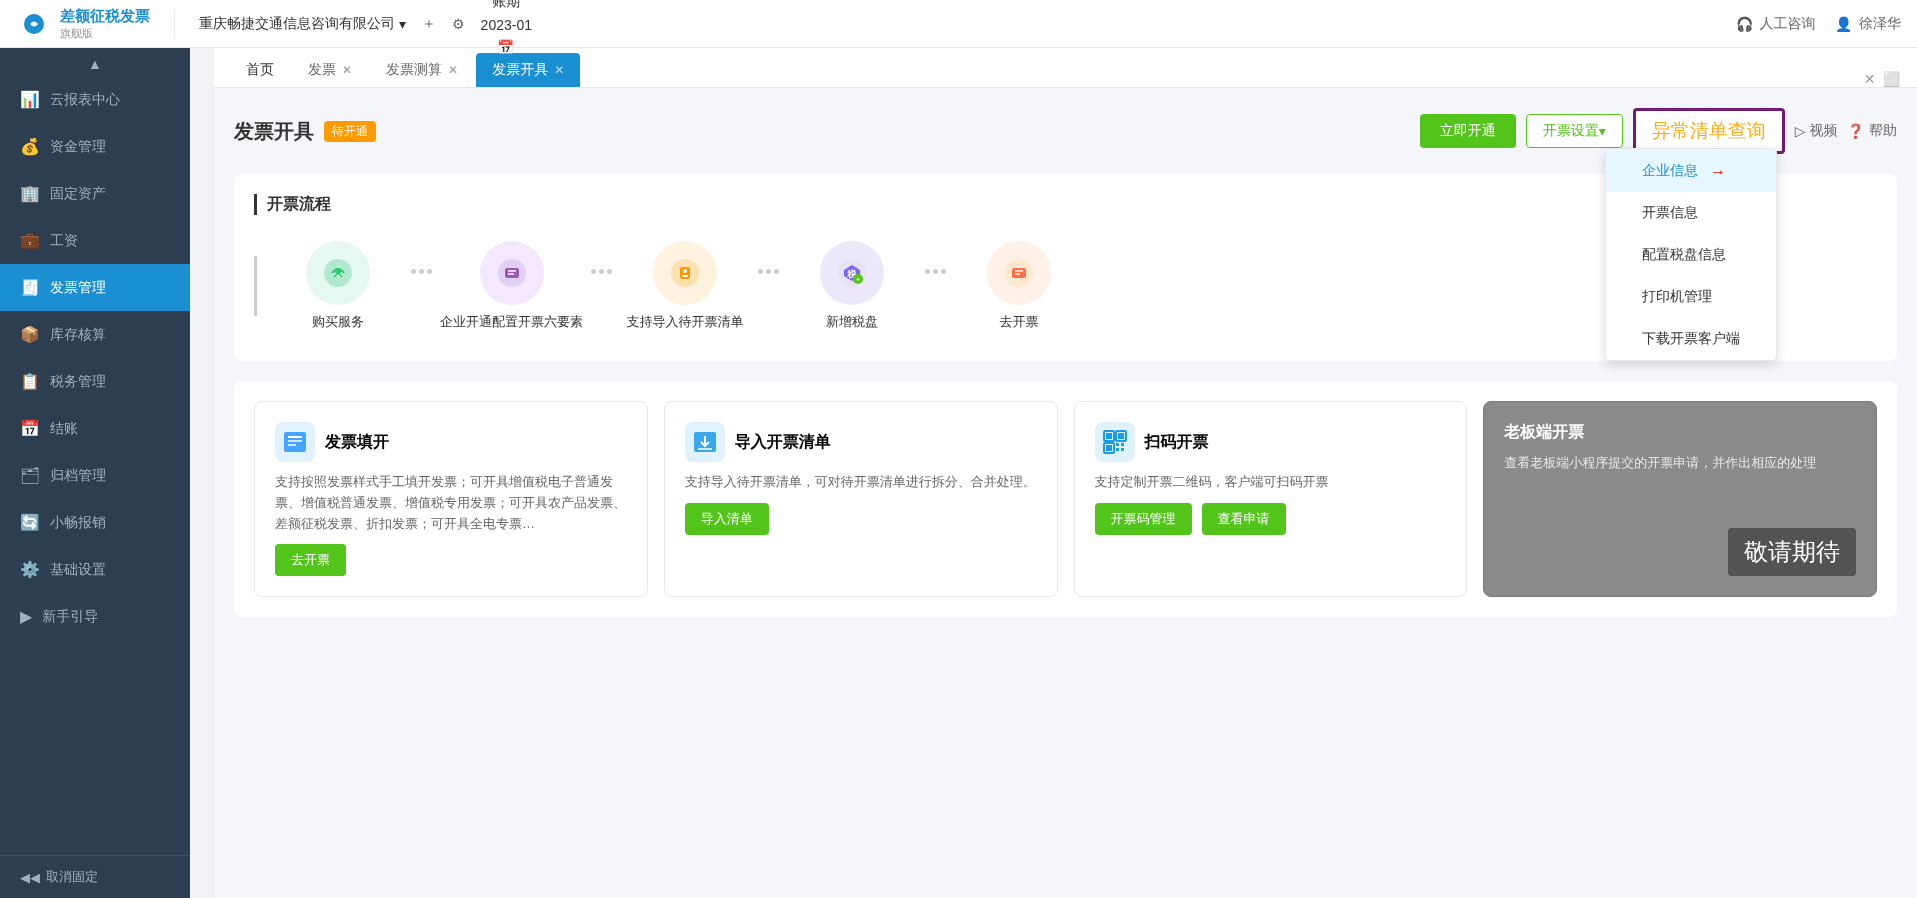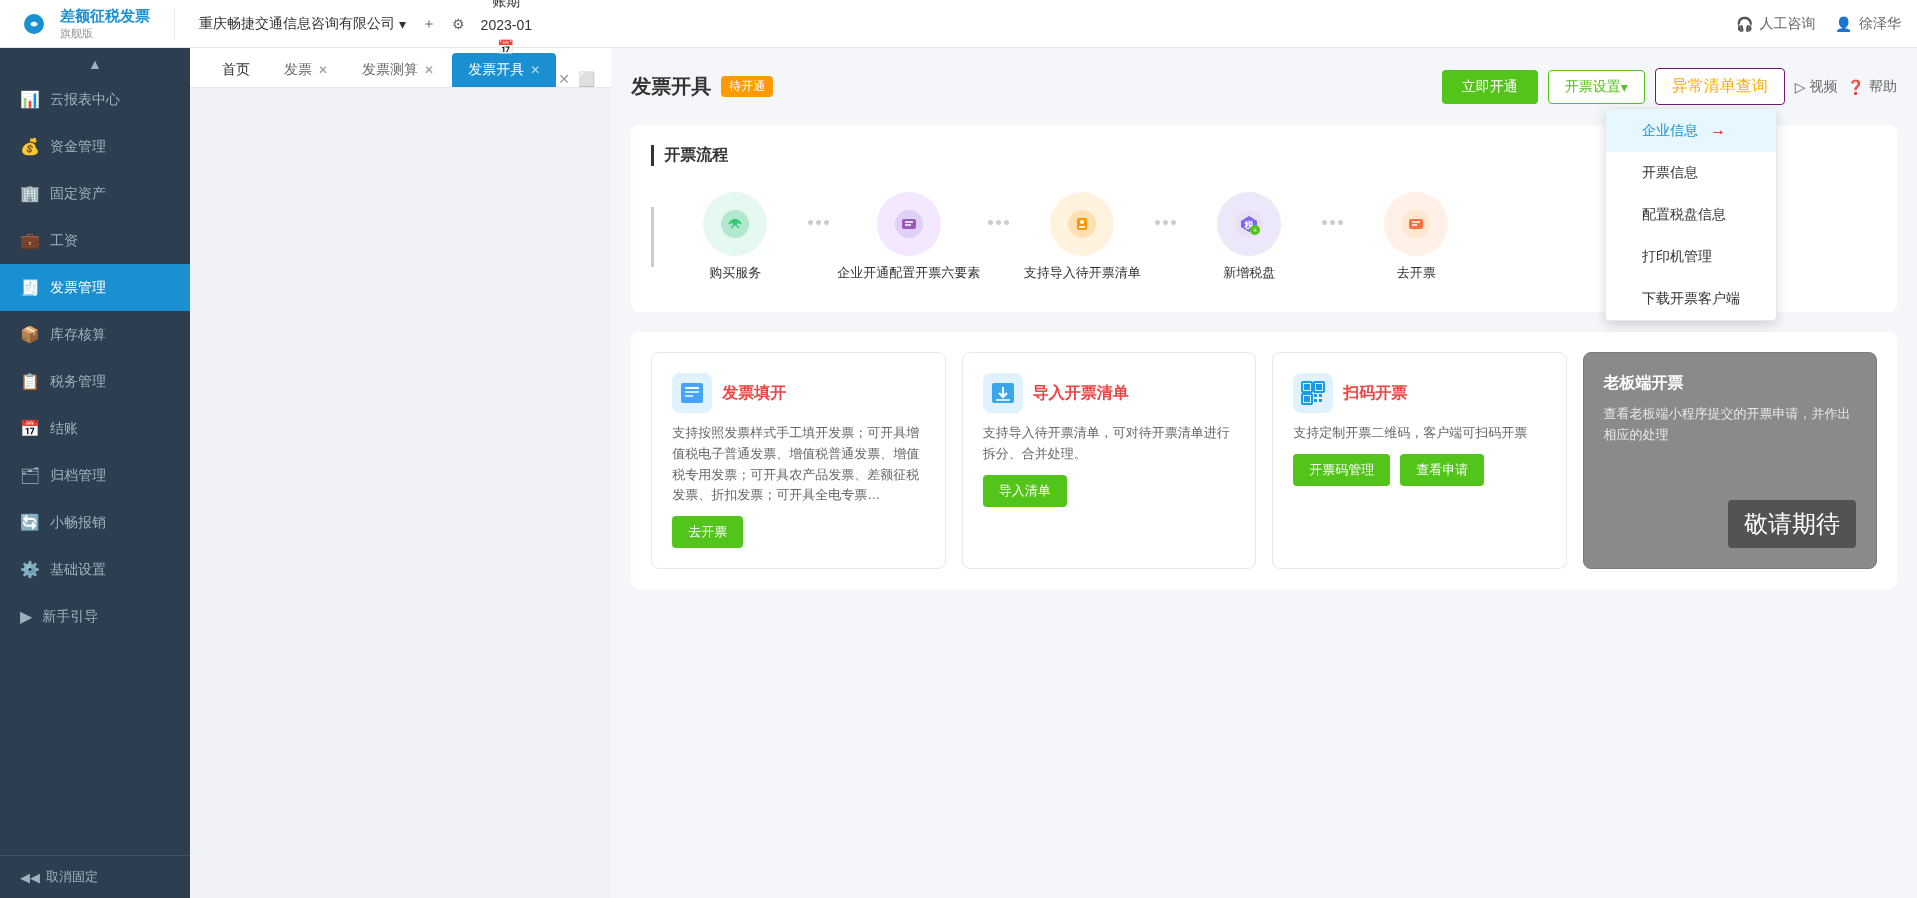--- a/index.html
+++ b/index.html
@@ -19,41 +19,41 @@
     
     .sidebar { width: 190px; background: #2c3e50; display: flex; flex-direction: column; overflow-y: auto; flex-shrink: 0; }
     .logo-icon { width: 36px; height: 36px; background: rgba(255,255,255,0.2); border-radius: 50%; display: flex; align-items: center; justify-content: center; margin-right: 8px; }
     .logo-row { display: flex; align-items: center; }
     .sidebar-item { display: flex; align-items: center; gap: 10px; padding: 14px 20px; color: #a0b0c0; cursor: pointer; font-size: 14px; transition: background 0.2s; }
     .sidebar-item.active { background: #1a8fd1; color: #fff; }
     .sidebar-item .icon { font-size: 16px; }
     .sidebar-cancel { display: flex; align-items: center; gap: 6px; padding: 12px 20px; color: #a0b0c0; cursor: pointer; font-size: 13px; border-top: 1px solid rgba(255,255,255,0.1); }
 
     
-    .content-area { flex: 1; display: flex; flex-direction: row; overflow: hidden; }
+    .content-area { flex: 1; display: flex; flex-direction: column; overflow: hidden; margin-left: 24px; }
 
     
     .tabs-bar { height: 40px; background: #fff; display: flex; align-items: flex-end; padding: 0 16px; border-bottom: 1px solid #e8e8e8; gap: 2px; }
     .tab { padding: 8px 16px; cursor: pointer; font-size: 14px; color: #666; border-radius: 4px 4px 0 0; display: flex; align-items: center; gap: 6px; }
     .tab.active { background: #1a8fd1; color: #fff; }
     .tab .close { font-size: 12px; opacity: 0.7; }
     .tab-home { color: #333; }
 
     
     .page-content { flex: 1; padding: 20px; overflow-y: auto; background: #f5f6fa; position: relative; }
 
     
     .page-header { display: flex; align-items: center; justify-content: space-between; margin-bottom: 20px; }
     .page-title-area { display: flex; align-items: center; gap: 10px; }
     .page-title { font-size: 20px; font-weight: bold; color: #333; }
     .status-badge { background: #ff9a00; color: #fff; padding: 2px 8px; border-radius: 4px; font-size: 12px; }
     .header-actions { display: flex; align-items: center; gap: 10px; position: relative; }
     .btn-green { background: #52c41a; color: #fff; padding: 8px 20px; border: none; border-radius: 4px; cursor: pointer; font-size: 14px; }
     .btn-outline-green { background: #fff; color: #52c41a; padding: 7px 16px; border: 1px solid #52c41a; border-radius: 4px; cursor: pointer; font-size: 14px; display: flex; align-items: center; gap: 0; }
-    .btn-outline-yellow { background: #fff; color: #faad14; padding: 7px 16px; border: 1px solid #701a75; border-radius: 4px; cursor: pointer; font-size: 16px; }
+    .btn-outline-yellow { background: #fff; color: #faad14; padding: 7px 16px; border: 3px solid #701a75; border-radius: 4px; cursor: pointer; font-size: 19px; }
     .btn-link { background: none; border: none; color: #666; cursor: pointer; font-size: 14px; display: flex; align-items: center; gap: 4px; }
 
     
     .dropdown-menu { position: absolute; top: 40px; right: 120px; background: #fff; border: 1px solid #e8e8e8; border-radius: 4px; box-shadow: 0 4px 12px rgba(0,0,0,0.15); z-index: 1000; min-width: 150px; }
     .dropdown-item { padding: 12px 36px; cursor: pointer; color: #333; font-size: 14px; }
     .dropdown-item.highlighted { background: #e6f7ff; color: #1a8fd1; }
     .dropdown-arrow { color: red; margin-left: 8px; font-size: 16px; }
 
     
     .section-card { background: #fff; border-radius: 8px; padding: 20px; margin-bottom: 20px; }
@@ -74,21 +74,21 @@
     .step-orange { background: #fff3e0; }
     .step-violet { background: #ede8f9; }
     .step-peach { background: #fff0e8; }
 
     
     .methods-grid { display: grid; grid-template-columns: repeat(4, 1fr); gap: 16px; }
     .method-card { background: #fff; border: 1px solid #e8e8e8; border-radius: 8px; padding: 20px; display: flex; flex-direction: column; gap: 10px; }
     .method-card.dark { background: #8a8a8a; color: #fff; }
     .method-header { display: flex; align-items: center; gap: 10px; }
     .method-icon { width: 40px; height: 40px; border-radius: 8px; display: flex; align-items: center; justify-content: center; font-size: 20px; }
-    .method-title { font-size: 16px; font-weight: bold; color: #ef4444; }
+    .method-title { font-size: 16px; font-weight: bold; color: #000000; }
     .method-title-dark { font-size: 16px; font-weight: bold; color: #fff; }
     .method-desc { font-size: 13px; color: #666; line-height: 1.6; }
     .method-desc-dark { font-size: 13px; color: rgba(255,255,255,0.8); line-height: 1.6; }
     .method-actions { display: flex; gap: 10px; flex-wrap: wrap; }
     .btn-action-green { background: #52c41a; color: #fff; padding: 7px 16px; border: none; border-radius: 4px; cursor: pointer; font-size: 13px; }
     .dark-overlay { background: rgba(0,0,0,0.3); padding: 4px 8px; border-radius: 3px; font-size: 14px; color: #fff; display: inline-block; }
     .sidebar-top-arrow { color: #a0b0c0; padding: 8px 0 4px; text-align: center; cursor: pointer; }
 
     .tabs-window-controls { margin-left: auto; display: flex; align-items: center; gap: 8px; color: #999; }
   </style>

